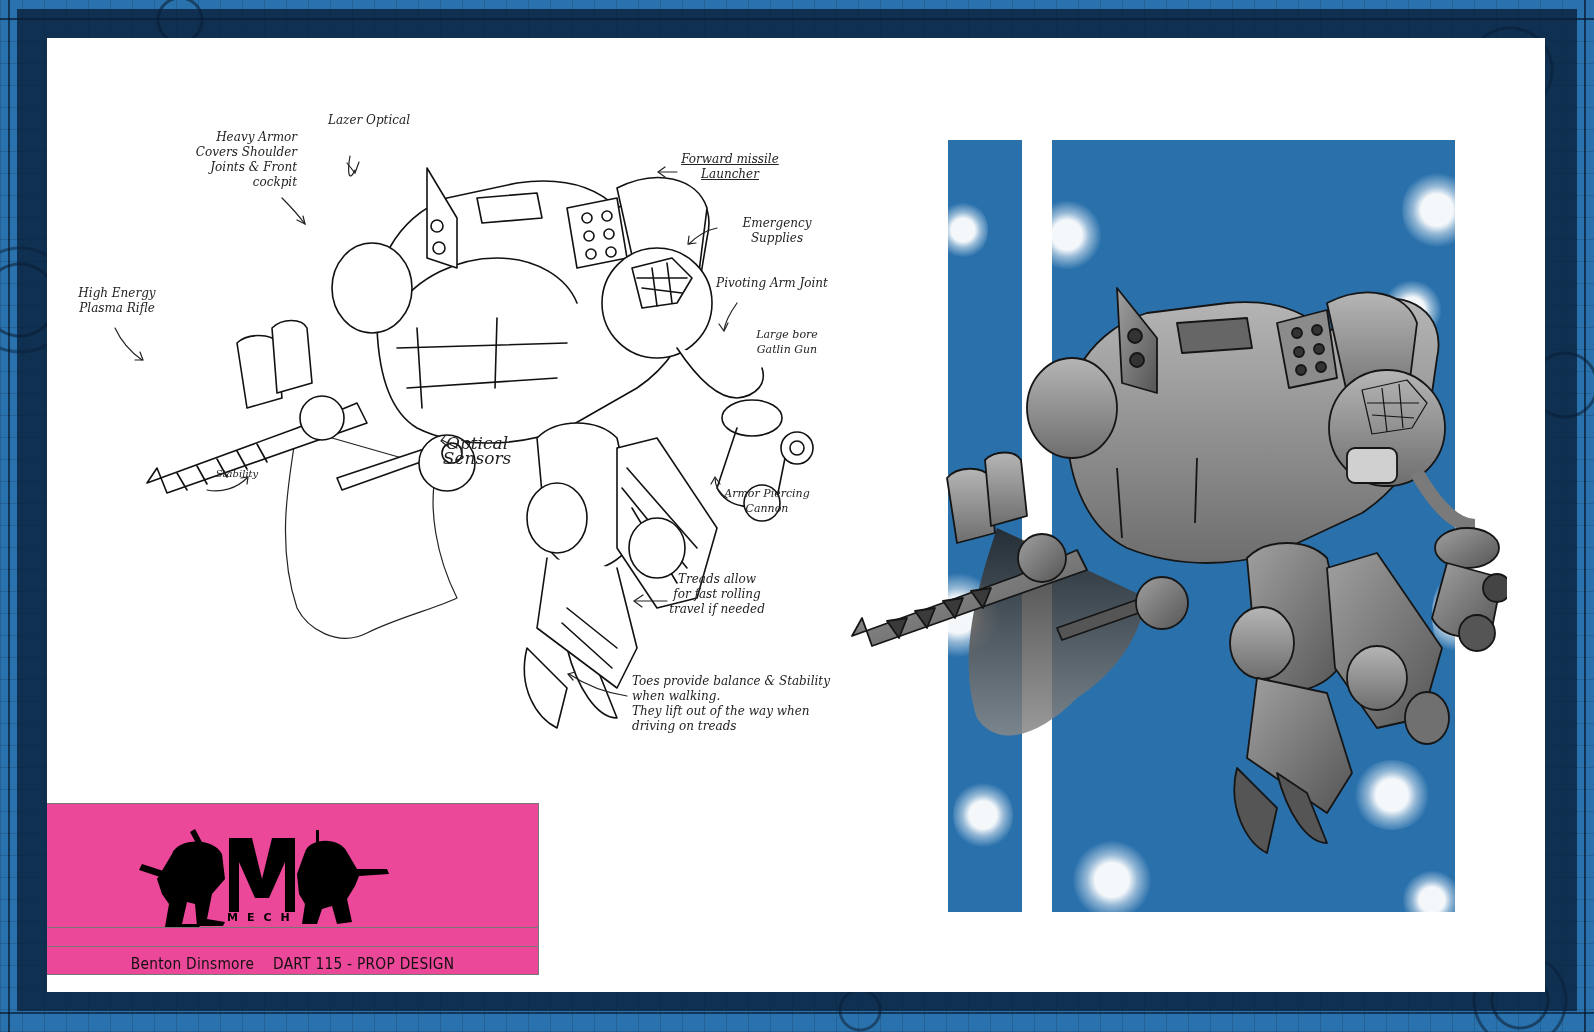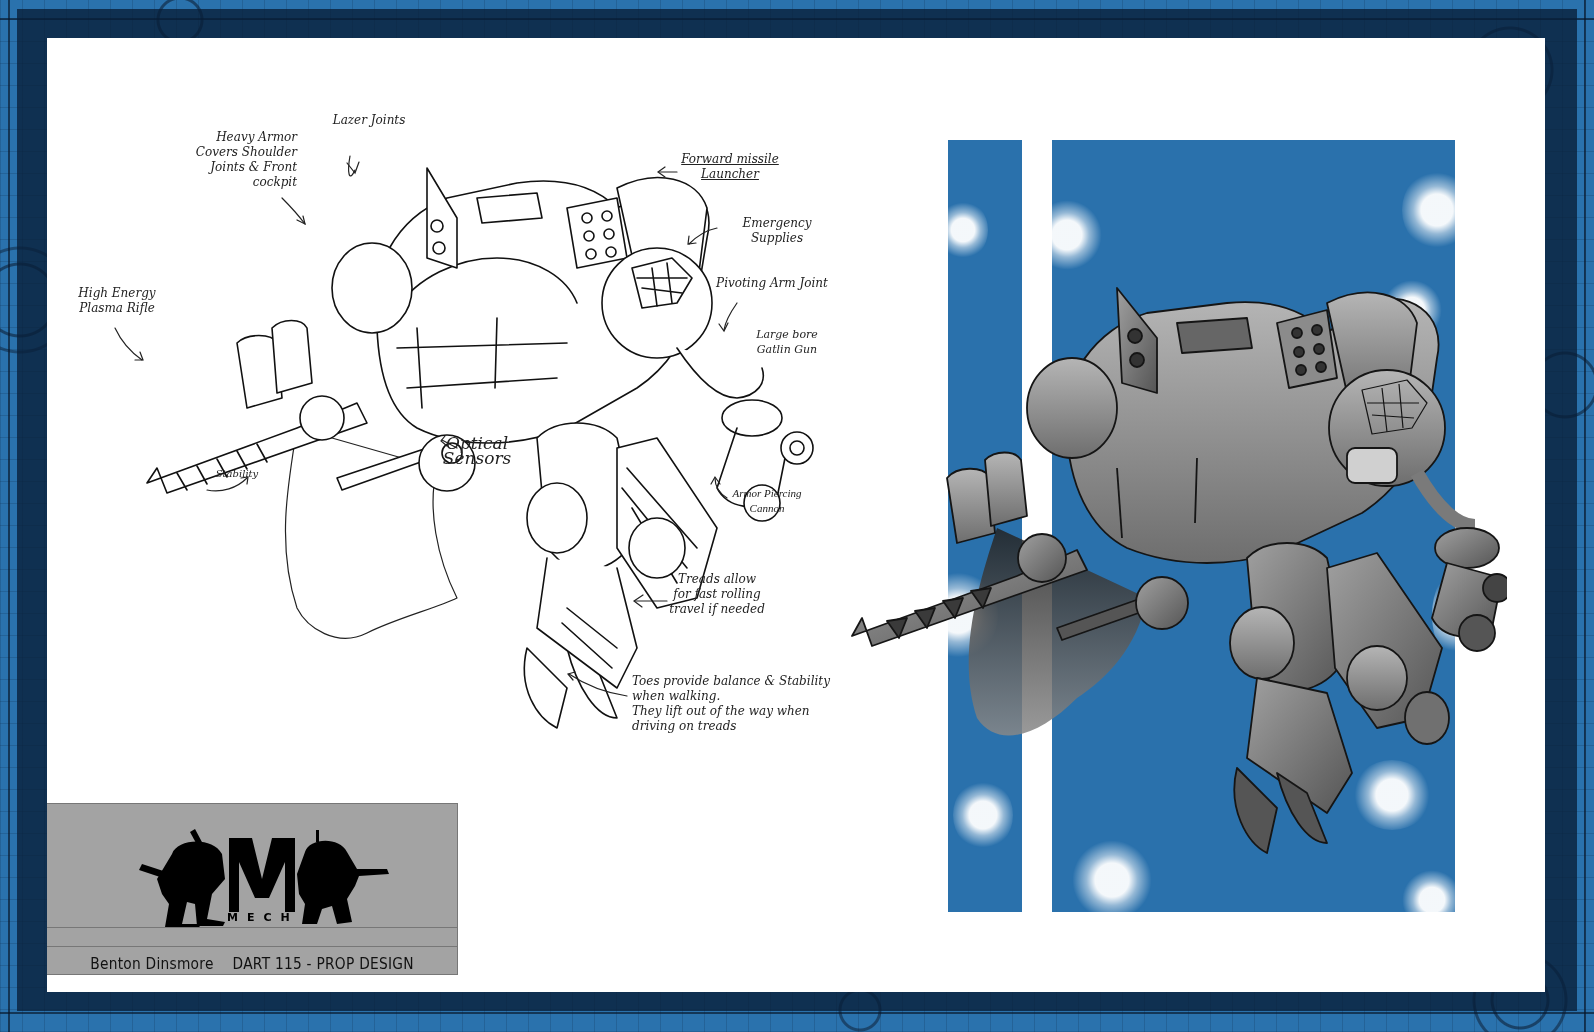--- a/index.html
+++ b/index.html
@@ -51,22 +51,22 @@
     font-style: italic;
     font-size: 12px;
     line-height: 15px;
     color: #222;
     white-space: pre-line;
     text-align: center;
   }
 
   
   .title-block {
-    position: absolute; left: 0; top: 765px; width: 411px; height: 172px;
-    border: 1px solid #777; border-left: none; background: #a3a3a3;
+    position: absolute; left: 0; top: 765px; width: 492px; height: 172px;
+    border: 1px solid #777; border-left: none; background: #ec4899;
   }
   .tb-row { position: absolute; left: 0; right: 0; border-top: 1px solid #777; }
   .logo-area { position: absolute; left: 0; right: 0; top: 20px; height: 105px; }
   .credit {
     position: absolute; left: 0; right: 0; top: 146px; height: 26px;
     display: flex; align-items: center; justify-content: center; gap: 22px;
     font-family: "DejaVu Sans", sans-serif; font-size: 16px; color: #111;
     letter-spacing: 0.3px; transform: scaleX(0.86);
   }
   .logo-text {
@@ -168,33 +168,33 @@
     <path d="M620 563 L588 563"></path>
       <path d="M596 557 L587 563 L595 569"></path>
     <path d="M580 658 C560 655 540 648 522 636"></path>
       <path d="M528 634 L521 636 L526 642"></path>
   </svg>
 
   <div class="sketch-label" style="left:130px;top:92px;width:120px;text-align:right;">Heavy Armor
 Covers Shoulder
 Joints &amp; Front
 cockpit</div>
-  <div class="sketch-label" style="left:272px;top:75px;width:100px;">Lazer Joints</div>
+  <div class="sketch-label" style="left:272px;top:75px;width:100px;">Lazer Optical</div>
   <div class="sketch-label" style="left:628px;top:114px;width:110px;text-decoration:underline;">Forward missile
 Launcher</div>
   <div class="sketch-label" style="left:670px;top:178px;width:120px;">Emergency Supplies</div>
   <div class="sketch-label" style="left:665px;top:238px;width:120px;">Pivoting Arm Joint</div>
   <div class="sketch-label" style="left:700px;top:276px;width:80px;font-size:11px;margin-top:13px;">Large bore
 Gatlin Gun</div>
   <div class="sketch-label" style="left:15px;top:248px;width:110px;">High Energy
 Plasma Rifle</div>
   <div class="sketch-label" style="left:150px;top:428px;width:80px;font-size:10px;">Stability</div>
   <div class="sketch-label" style="left:395px;top:398px;width:70px;font-size:17px;">Optical
 Sensors</div>
-  <div class="sketch-label" style="left:665px;top:448px;width:110px;font-size:11px;font-family:Liberation Serif, serif;">Armor Piercing
+  <div class="sketch-label" style="left:665px;top:448px;width:110px;font-size:11px;">Armor Piercing
 Cannon</div>
   <div class="sketch-label" style="left:615px;top:534px;width:110px;">Treads allow
 for fast rolling
 travel if needed</div>
   <div class="sketch-label" style="left:555px;top:636px;width:220px;text-align:left;margin-left:30px;">Toes provide balance &amp; Stability
 when walking.
 They lift out of the way when
 driving on treads</div>
 
   <div class="blue-stripe">

